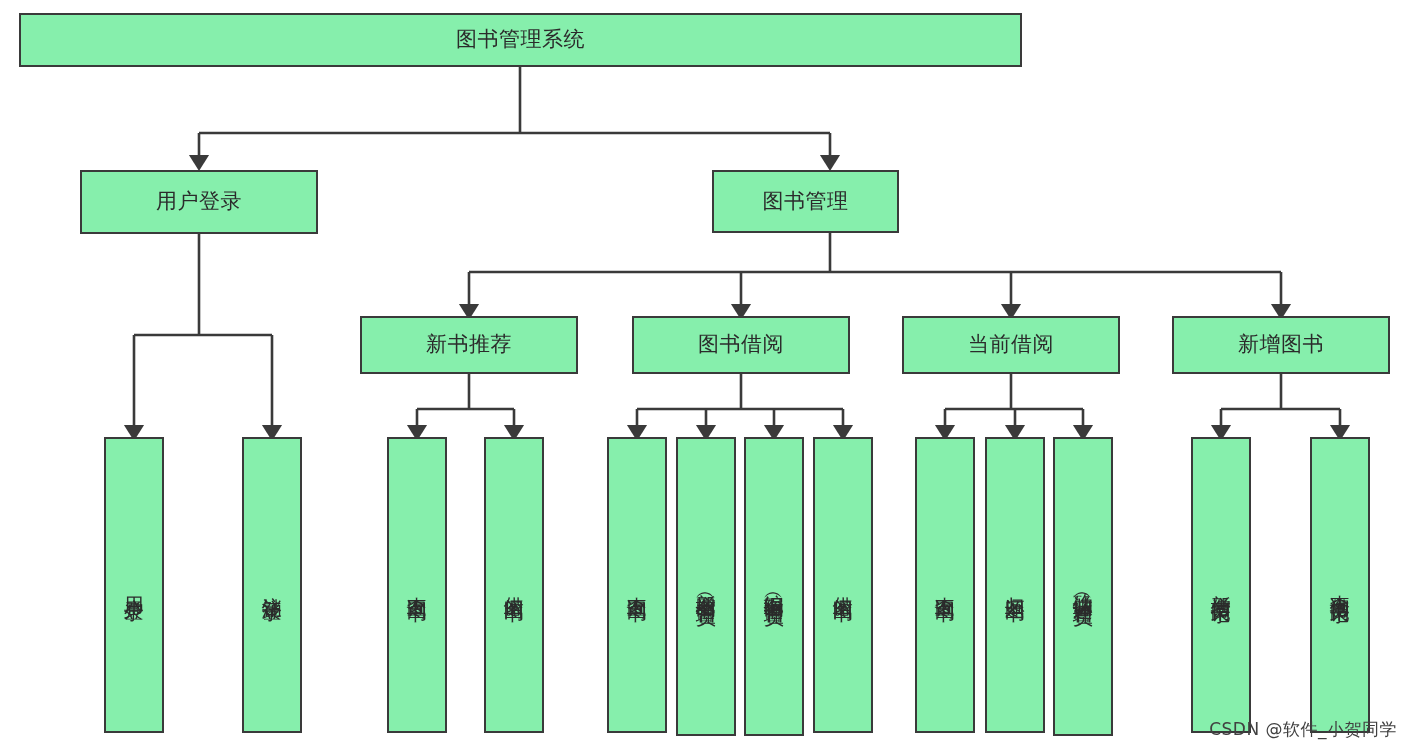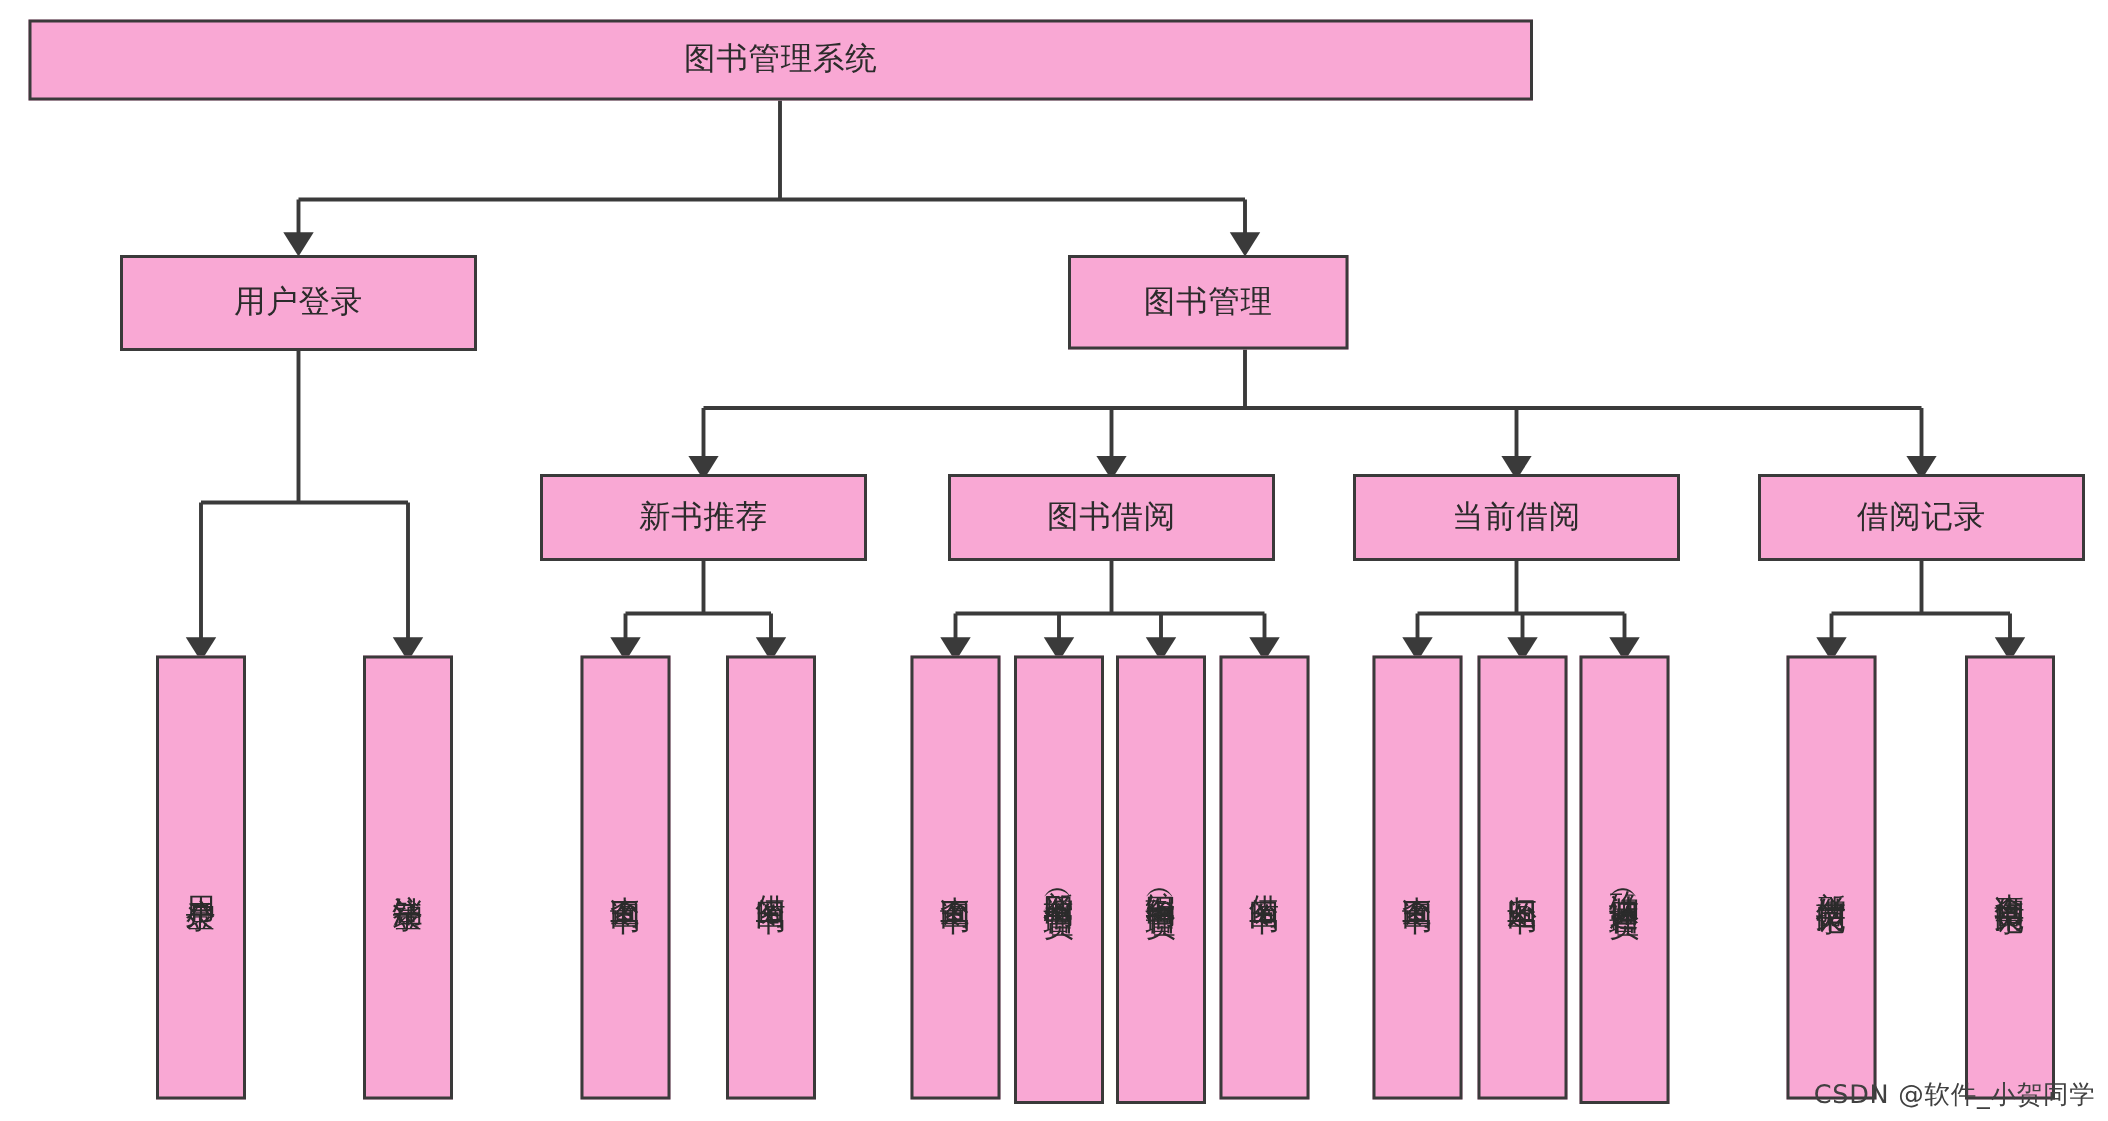--- a/index.html
+++ b/index.html
@@ -23,21 +23,21 @@
     left: 0;
     top: 0;
     width: 1405px;
     height: 747px;
     pointer-events: none;
   }
   .node {
     position: absolute;
     box-sizing: border-box;
     border: 2.5px solid #3a3a3a;
-    background: #f9a8d4;
+    background: #86efac;
     color: #2b2b2b;
     display: flex;
     align-items: center;
     justify-content: center;
     text-align: left;
     line-height: 1.12;
     z-index: 2;
   }
   .node.h-node {
     font-size: 21px;
@@ -139,21 +139,21 @@
   <div class="node h-node" style="left: 360px; top: 316px; width: 218px; height: 58px;">
     <span>新书推荐</span>
   </div>
   <div class="node h-node" style="left: 902px; top: 316px; width: 218px; height: 58px;">
     <span>当前借阅</span>
   </div>
   <div class="node h-node" style="left: 632px; top: 316px; width: 218px; height: 58px;">
     <span>图书借阅</span>
   </div>
   <div class="node h-node" style="left: 1172px; top: 316px; width: 218px; height: 58px;">
-    <span>借阅记录</span>
+    <span>新增图书</span>
   </div>
 
   <div class="node v-node" style="left: 104px; top: 437px; width: 60px; height: 296px;">
     <span class="vtext">用户登录</span>
   </div>
   <div class="node v-node" style="left: 242px; top: 437px; width: 60px; height: 296px;">
     <span class="vtext">注销登录</span>
   </div>
 
   <div class="node v-node" style="left: 387px; top: 437px; width: 60px; height: 296px;">

